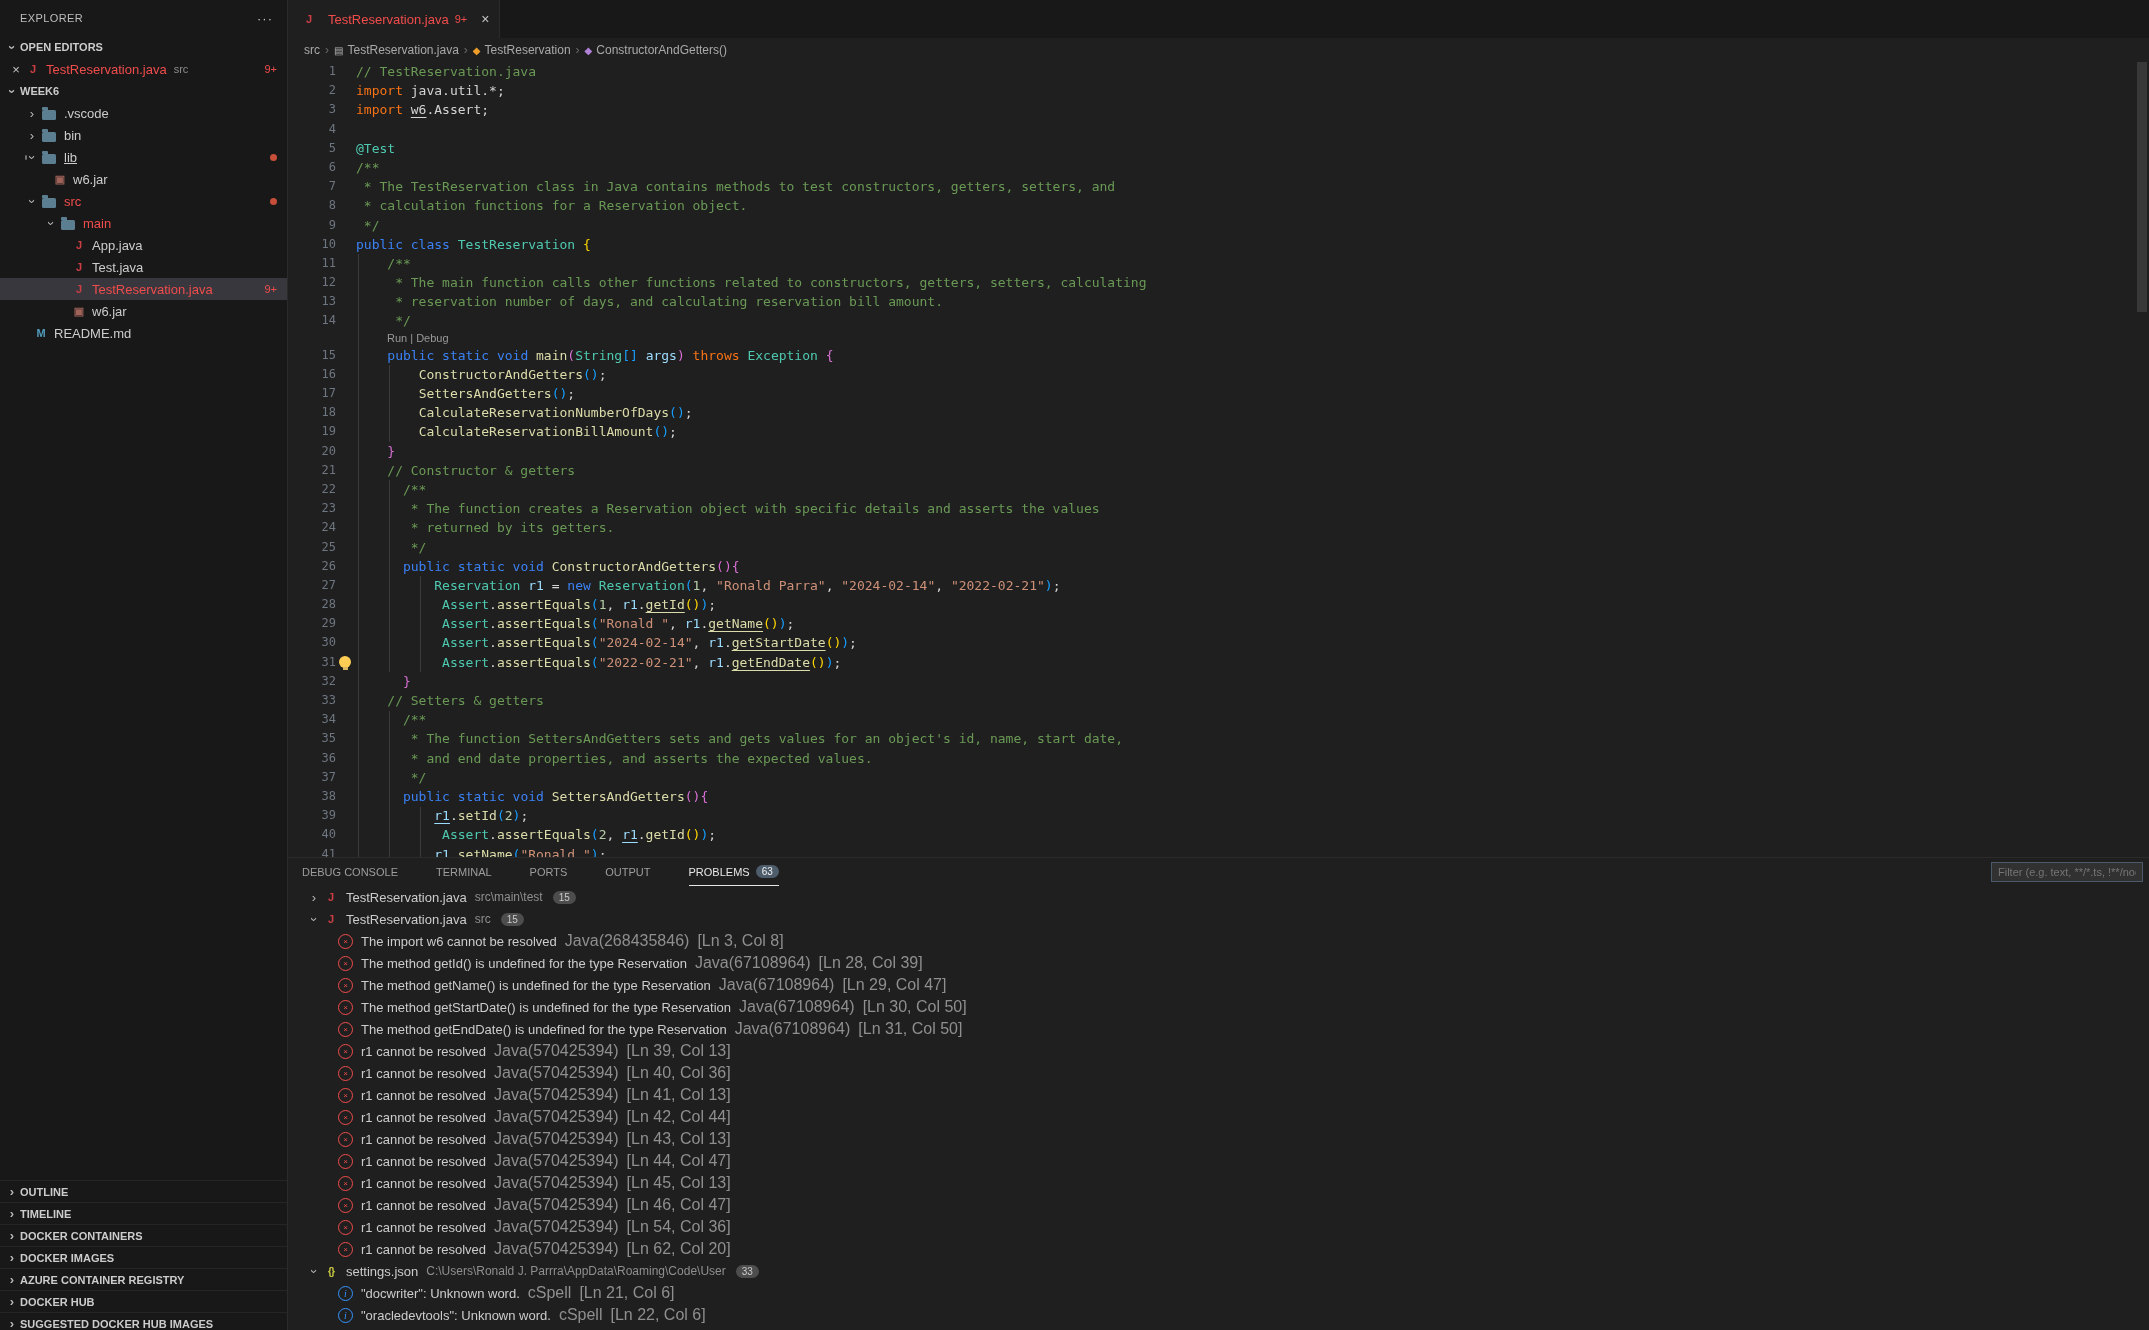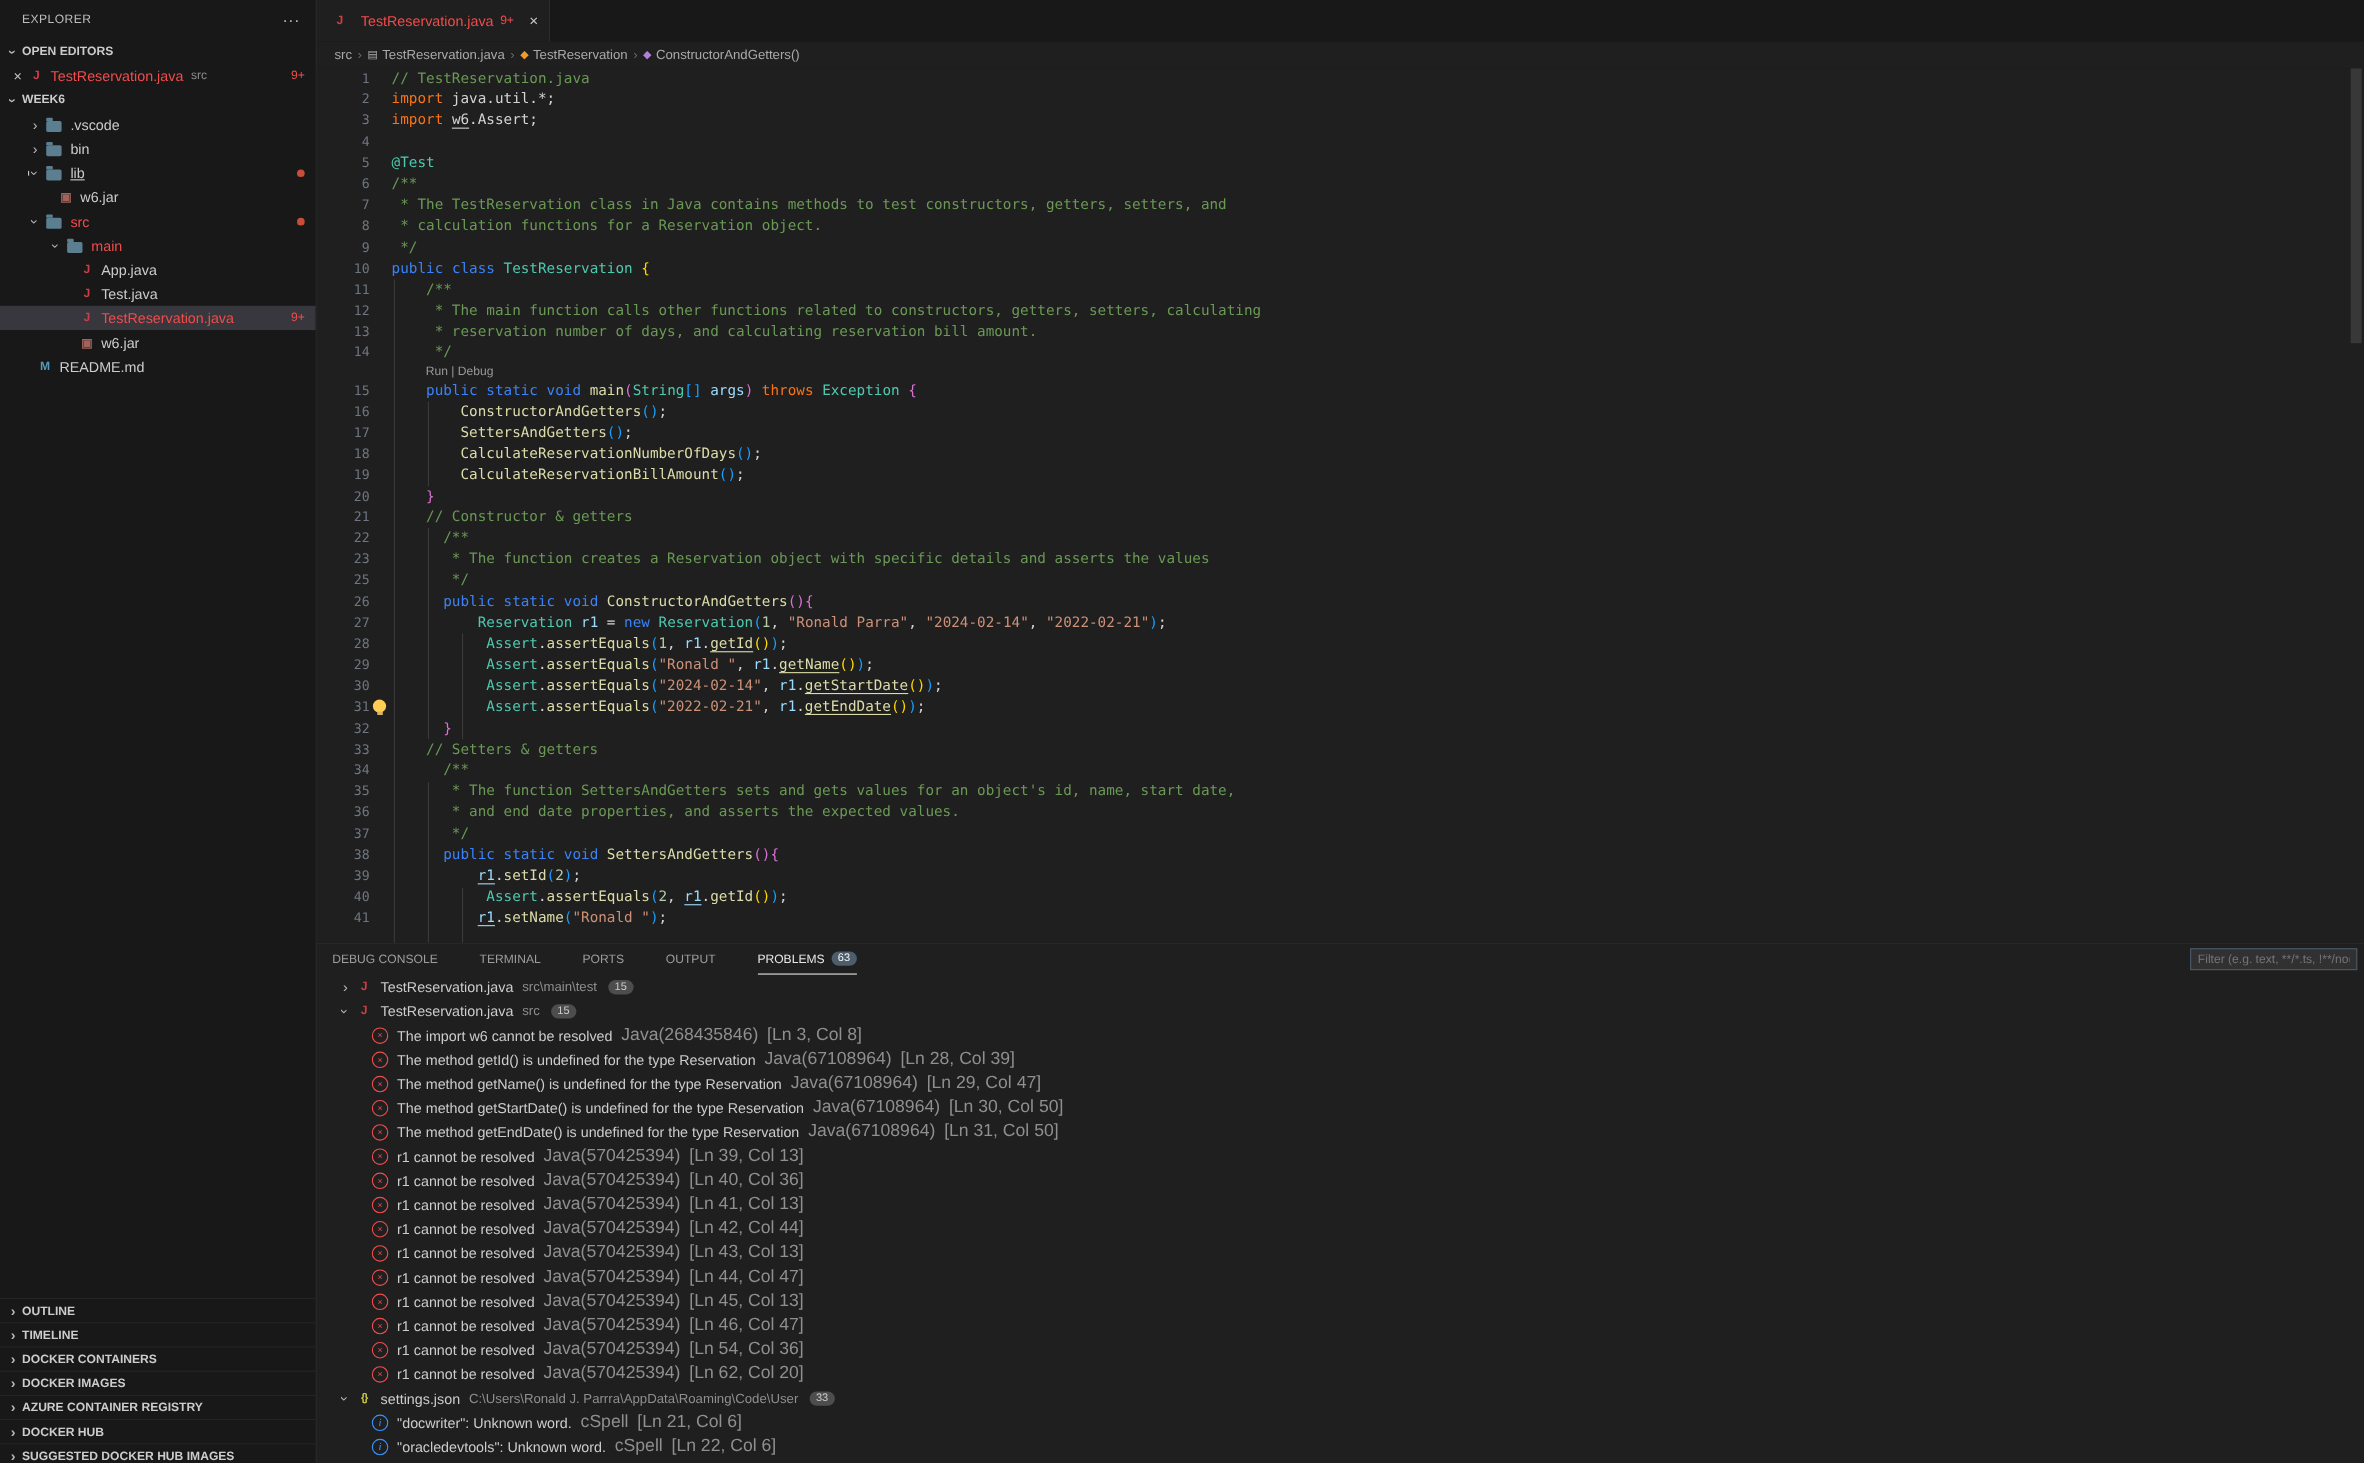--- a/index.html
+++ b/index.html
@@ -285,20 +285,21 @@
           <div class="codelens">Run | Debug</div>
           <div class="code-line"><span class="ln">15</span><span class="deco"></span><span class="code"><span class="tk-def">    </span><span class="tk-kw">public</span><span class="tk-def"> </span><span class="tk-kw">static</span><span class="tk-def"> </span><span class="tk-kw">void</span><span class="tk-def"> </span><span class="tk-fn">main</span><span class="tk-b2">(</span><span class="tk-type">String</span><span class="tk-b3">[]</span><span class="tk-def"> </span><span class="tk-var">args</span><span class="tk-b2">)</span><span class="tk-def"> </span><span class="tk-kwc">throws</span><span class="tk-def"> </span><span class="tk-type">Exception</span><span class="tk-def"> </span><span class="tk-b2">{</span></span></div>
           <div class="code-line"><span class="ln">16</span><span class="deco"></span><span class="code"><span class="tk-def">        </span><span class="tk-fn">ConstructorAndGetters</span><span class="tk-b3">()</span><span class="tk-def">;</span></span></div>
           <div class="code-line"><span class="ln">17</span><span class="deco"></span><span class="code"><span class="tk-def">        </span><span class="tk-fn">SettersAndGetters</span><span class="tk-b3">()</span><span class="tk-def">;</span></span></div>
           <div class="code-line"><span class="ln">18</span><span class="deco"></span><span class="code"><span class="tk-def">        </span><span class="tk-fn">CalculateReservationNumberOfDays</span><span class="tk-b3">()</span><span class="tk-def">;</span></span></div>
           <div class="code-line"><span class="ln">19</span><span class="deco"></span><span class="code"><span class="tk-def">        </span><span class="tk-fn">CalculateReservationBillAmount</span><span class="tk-b3">()</span><span class="tk-def">;</span></span></div>
           <div class="code-line"><span class="ln">20</span><span class="deco"></span><span class="code"><span class="tk-def">    </span><span class="tk-b2">}</span></span></div>
           <div class="code-line"><span class="ln">21</span><span class="deco"></span><span class="code"><span class="tk-cmt">    // Constructor &amp; getters</span></span></div>
           <div class="code-line"><span class="ln">22</span><span class="deco"></span><span class="code"><span class="tk-cmt">      /**</span></span></div>
           <div class="code-line"><span class="ln">23</span><span class="deco"></span><span class="code"><span class="tk-cmt">       * The function creates a Reservation object with specific details and asserts the values</span></span></div>
+          <div class="code-line"><span class="ln">24</span><span class="deco"></span><span class="code"><span class="tk-cmt">       * returned by its getters.</span></span></div>
           <div class="code-line"><span class="ln">25</span><span class="deco"></span><span class="code"><span class="tk-cmt">       */</span></span></div>
           <div class="code-line"><span class="ln">26</span><span class="deco"></span><span class="code"><span class="tk-def">      </span><span class="tk-kw">public</span><span class="tk-def"> </span><span class="tk-kw">static</span><span class="tk-def"> </span><span class="tk-kw">void</span><span class="tk-def"> </span><span class="tk-fn">ConstructorAndGetters</span><span class="tk-b2">(){</span></span></div>
           <div class="code-line"><span class="ln">27</span><span class="deco"></span><span class="code"><span class="tk-def">          </span><span class="tk-type">Reservation</span><span class="tk-def"> </span><span class="tk-var">r1</span><span class="tk-def"> = </span><span class="tk-kw">new</span><span class="tk-def"> </span><span class="tk-type">Reservation</span><span class="tk-b3">(</span><span class="tk-num">1</span><span class="tk-def">, </span><span class="tk-str">"Ronald Parra"</span><span class="tk-def">, </span><span class="tk-str">"2024-02-14"</span><span class="tk-def">, </span><span class="tk-str">"2022-02-21"</span><span class="tk-b3">)</span><span class="tk-def">;</span></span></div>
           <div class="code-line"><span class="ln">28</span><span class="deco"></span><span class="code"><span class="tk-def">           </span><span class="tk-type">Assert</span><span class="tk-def">.</span><span class="tk-fn">assertEquals</span><span class="tk-b3">(</span><span class="tk-num">1</span><span class="tk-def">, </span><span class="tk-var">r1</span><span class="tk-def">.</span><span class="tk-fn-err">getId</span><span class="tk-b1">()</span><span class="tk-b3">)</span><span class="tk-def">;</span></span></div>
           <div class="code-line"><span class="ln">29</span><span class="deco"></span><span class="code"><span class="tk-def">           </span><span class="tk-type">Assert</span><span class="tk-def">.</span><span class="tk-fn">assertEquals</span><span class="tk-b3">(</span><span class="tk-str">"Ronald "</span><span class="tk-def">, </span><span class="tk-var">r1</span><span class="tk-def">.</span><span class="tk-fn-err">getName</span><span class="tk-b1">()</span><span class="tk-b3">)</span><span class="tk-def">;</span></span></div>
           <div class="code-line"><span class="ln">30</span><span class="deco"></span><span class="code"><span class="tk-def">           </span><span class="tk-type">Assert</span><span class="tk-def">.</span><span class="tk-fn">assertEquals</span><span class="tk-b3">(</span><span class="tk-str">"2024-02-14"</span><span class="tk-def">, </span><span class="tk-var">r1</span><span class="tk-def">.</span><span class="tk-fn-err">getStartDate</span><span class="tk-b1">()</span><span class="tk-b3">)</span><span class="tk-def">;</span></span></div>
           <div class="code-line"><span class="ln">31</span><span class="deco"><span class="bulb"></span></span><span class="code"><span class="tk-def">           </span><span class="tk-type">Assert</span><span class="tk-def">.</span><span class="tk-fn">assertEquals</span><span class="tk-b3">(</span><span class="tk-str">"2022-02-21"</span><span class="tk-def">, </span><span class="tk-var">r1</span><span class="tk-def">.</span><span class="tk-fn-err">getEndDate</span><span class="tk-b1">()</span><span class="tk-b3">)</span><span class="tk-def">;</span></span></div>
           <div class="code-line"><span class="ln">32</span><span class="deco"></span><span class="code"><span class="tk-def">      </span><span class="tk-b2">}</span></span></div>
           <div class="code-line"><span class="ln">33</span><span class="deco"></span><span class="code"><span class="tk-cmt">    // Setters &amp; getters</span></span></div>
           <div class="code-line"><span class="ln">34</span><span class="deco"></span><span class="code"><span class="tk-cmt">      /**</span></span></div>

